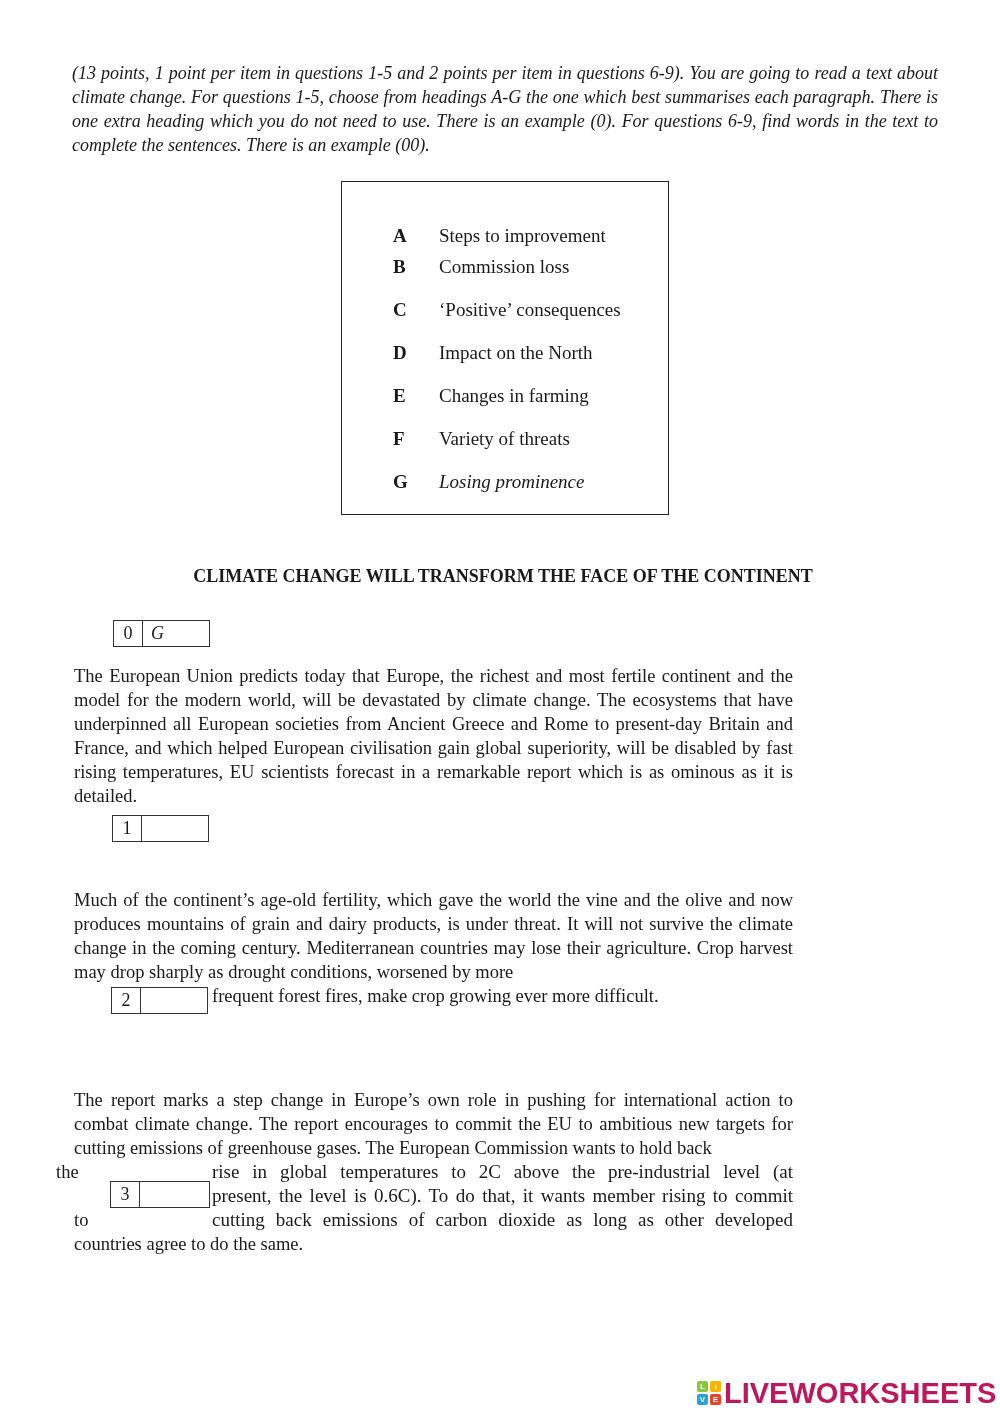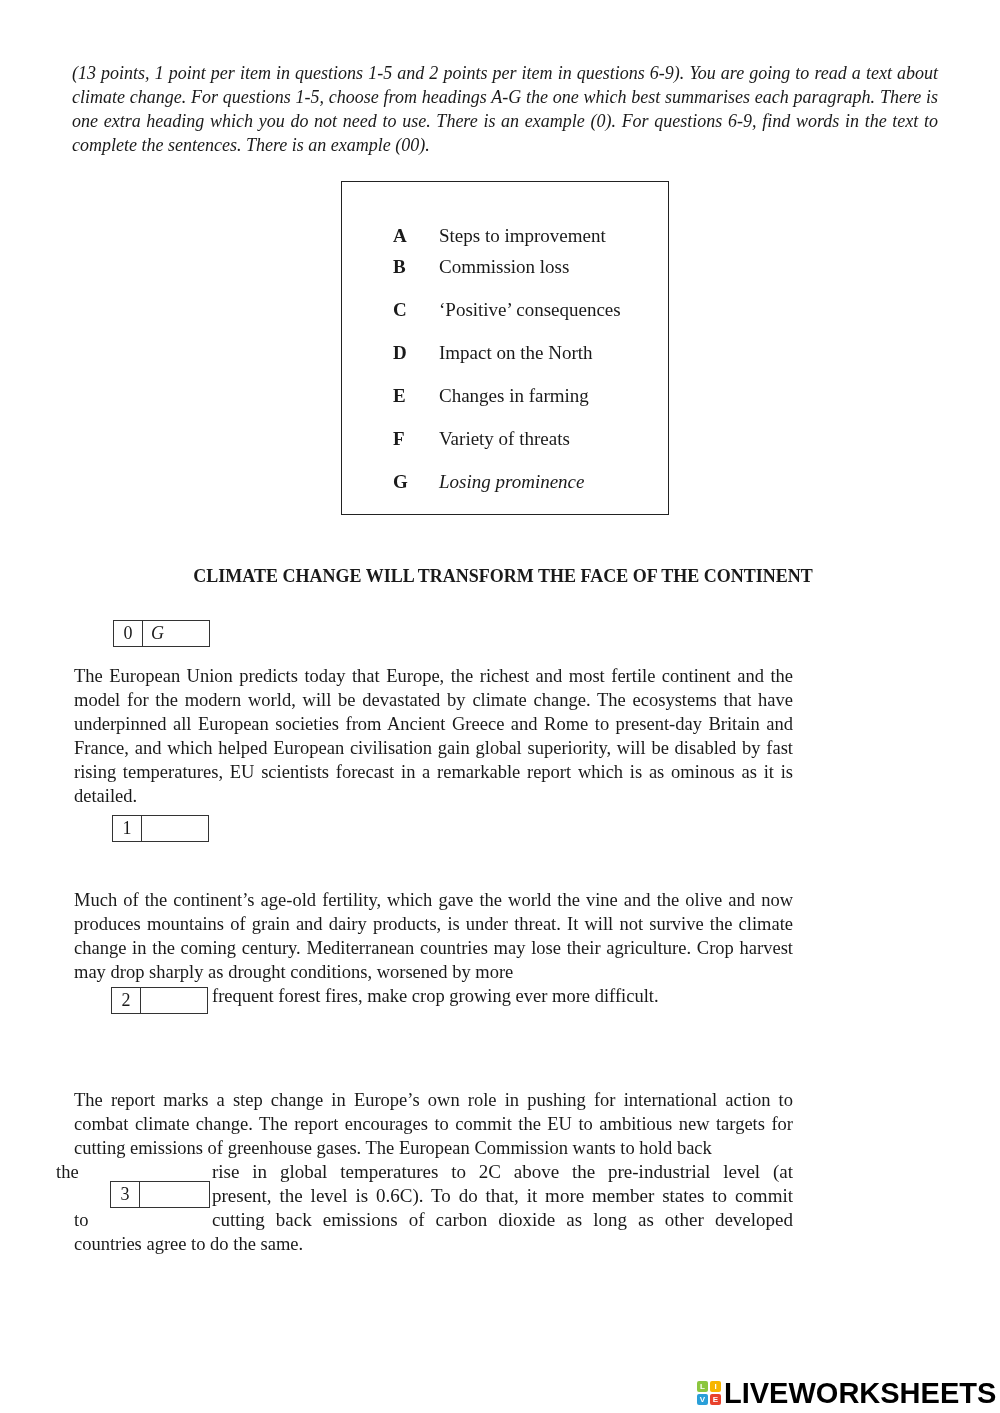--- a/index.html
+++ b/index.html
@@ -25,21 +25,21 @@
           text-align: justify; }
   .line { position: absolute; font-size: 18.5px; line-height: 24px; white-space: nowrap; }
   .jline { position: absolute; font-size: 19px; line-height: 24px; text-align: justify;
            text-align-last: justify; white-space: nowrap; overflow: hidden; }
   .logo { position: absolute; left: 697px; top: 1378px; height: 30px; display: flex; align-items: center; }
   .logo-grid { display: grid; grid-template-columns: 11px 11px; grid-template-rows: 11px 11px;
                gap: 2px; margin-right: 3px; }
   .logo-cell { font-family: "Liberation Sans", sans-serif; font-size: 8px; font-weight: bold;
                color: #fff; text-align: center; line-height: 11px; border-radius: 2px; }
   .logo-text { font-family: "Liberation Sans", sans-serif; font-weight: bold; font-size: 29px;
-               color: #000000; letter-spacing: 0px; line-height: 30px; }
+               color: #be185d; letter-spacing: 0px; line-height: 30px; }
 </style>
 </head>
 <body>
 
 <div class="instructions">(13 points, 1 point per item in questions 1-5 and 2 points per item in questions 6-9). You are going to read a text about climate change. For questions 1-5, choose from headings A-G the one which best summarises each paragraph. There is one extra heading which you do not need to use. There is an example (0). For questions 6-9, find words in the text to complete the sentences. There is an example (00).</div>
 
 <div class="headings-box">
   <div class="heading-item" style="top:42px">
     <span class="heading-letter">A</span>
     <span class="heading-text">Steps to improvement</span>
@@ -93,21 +93,21 @@
 <div class="line" style="left:212px; top:984px;">frequent forest fires, make crop growing ever more difficult.</div>
 
 <div class="para" style="top:1088px;">The report marks a step change in Europe’s own role in pushing for international action to combat climate change. The report encourages to commit the EU to ambitious new targets for cutting emissions of greenhouse gases. The European Commission wants to hold back</div>
 <div class="line" style="left:56px; top:1160px;text-align:center;">the</div>
 <div class="jline" style="left:212px; top:1160px; width:581px;">rise in global temperatures to 2C above the pre-industrial level (at</div>
 
 <div class="answer-box" style="left:110px; top:1181px; width:100px;">
   <div class="answer-num">3</div>
   <div class="answer-val"></div>
 </div>
-<div class="jline" style="left:212px; top:1184px; width:581px;">present, the level is 0.6C). To do that, it more member states to commit</div>
+<div class="jline" style="left:212px; top:1184px; width:581px;">present, the level is 0.6C). To do that, it wants member rising to commit</div>
 <div class="line" style="left:74px; top:1208px;">to</div>
 <div class="jline" style="left:212px; top:1208px; width:581px;">cutting back emissions of carbon dioxide as long as other developed</div>
 <div class="line" style="left:74px; top:1232px;">countries agree to do the same.</div>
 
 <div class="logo">
   <div class="logo-grid">
     <div class="logo-cell" style="background:#8cc63f">L</div>
     <div class="logo-cell" style="background:#f7b500">I</div>
     <div class="logo-cell" style="background:#2a9fd8">V</div>
     <div class="logo-cell" style="background:#e8412c">E</div>

